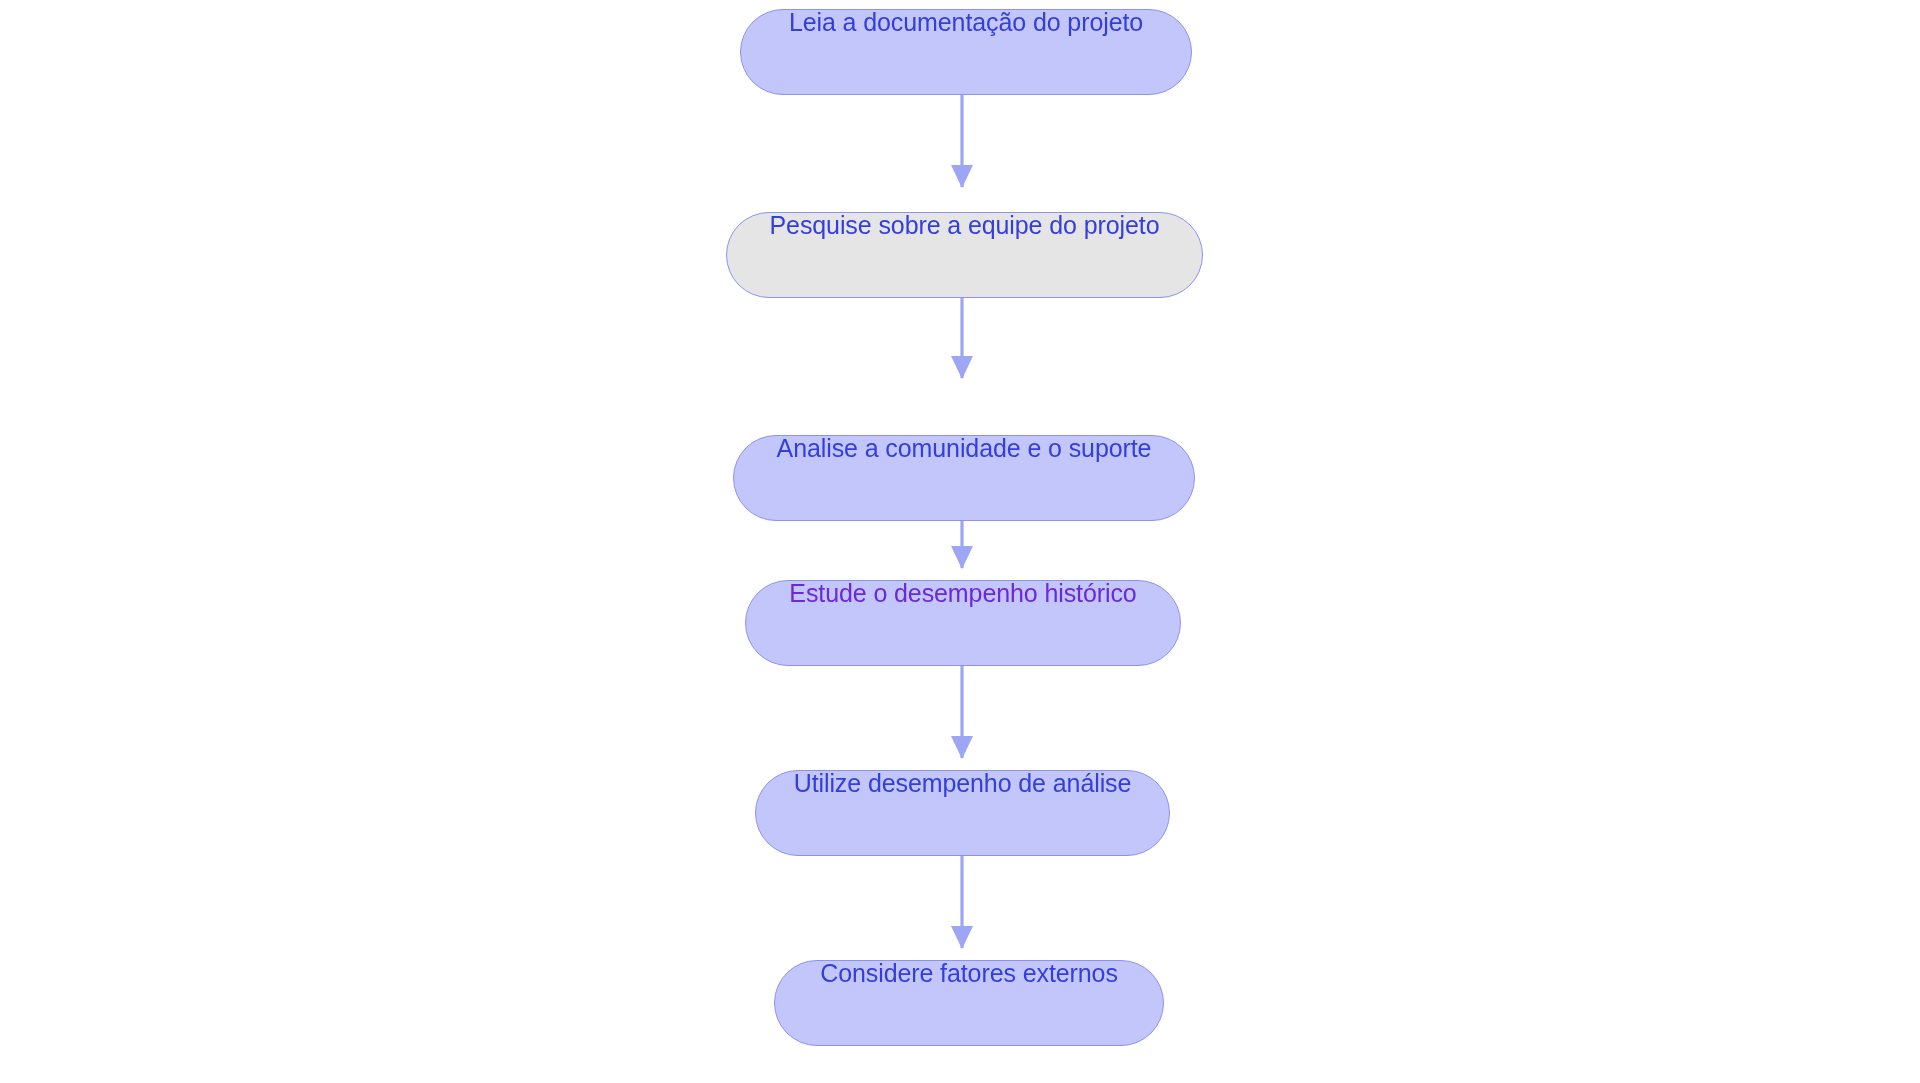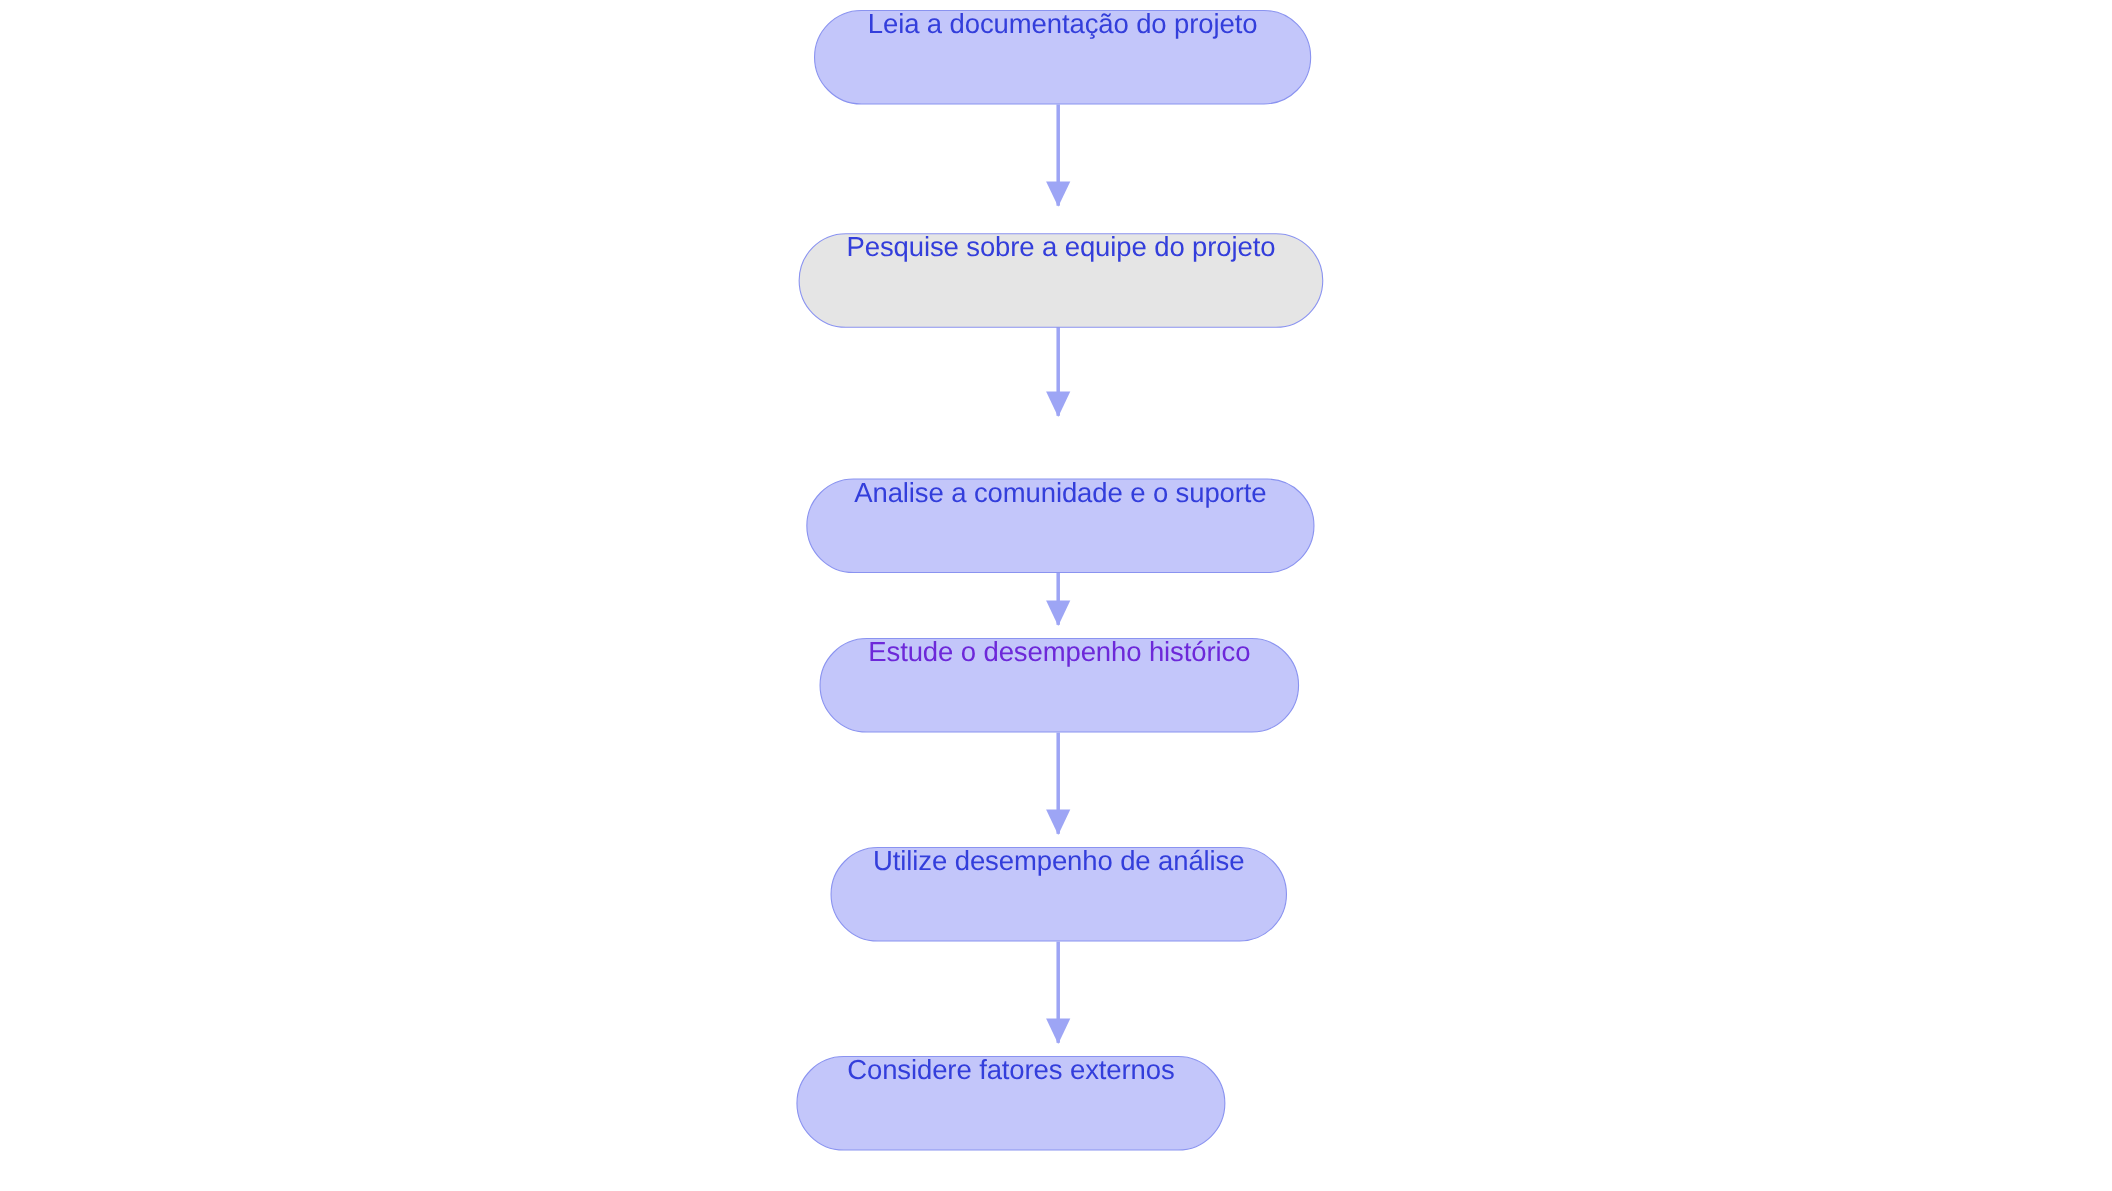--- a/index.html
+++ b/index.html
@@ -104,17 +104,17 @@
   </div>
 
   <div class="flow-node" style="left: 745px; top: 580px; width: 436px; height: 86px; background: rgb(195, 198, 250); border-color: rgb(138, 147, 240);">
     <span class="flow-node-label" style="color: #6d28d9;">Estude o desempenho histórico</span>
   </div>
 
   <div class="flow-node" style="left: 755px; top: 770px; width: 415px; height: 86px; background: rgb(195, 198, 250); border-color: rgb(138, 147, 240);">
     <span class="flow-node-label" style="color: rgb(51, 62, 219);">Utilize desempenho de análise</span>
   </div>
 
-  <div class="flow-node" style="left: 724px; top: 960px; width: 390px; height: 86px; background: rgb(195, 198, 250); border-color: rgb(138, 147, 240);">
+  <div class="flow-node" style="left: 774px; top: 960px; width: 390px; height: 86px; background: rgb(195, 198, 250); border-color: rgb(138, 147, 240);">
     <span class="flow-node-label" style="color: rgb(51, 62, 219);">Considere fatores externos</span>
   </div>
 
 </div>
 
 </body></html>

